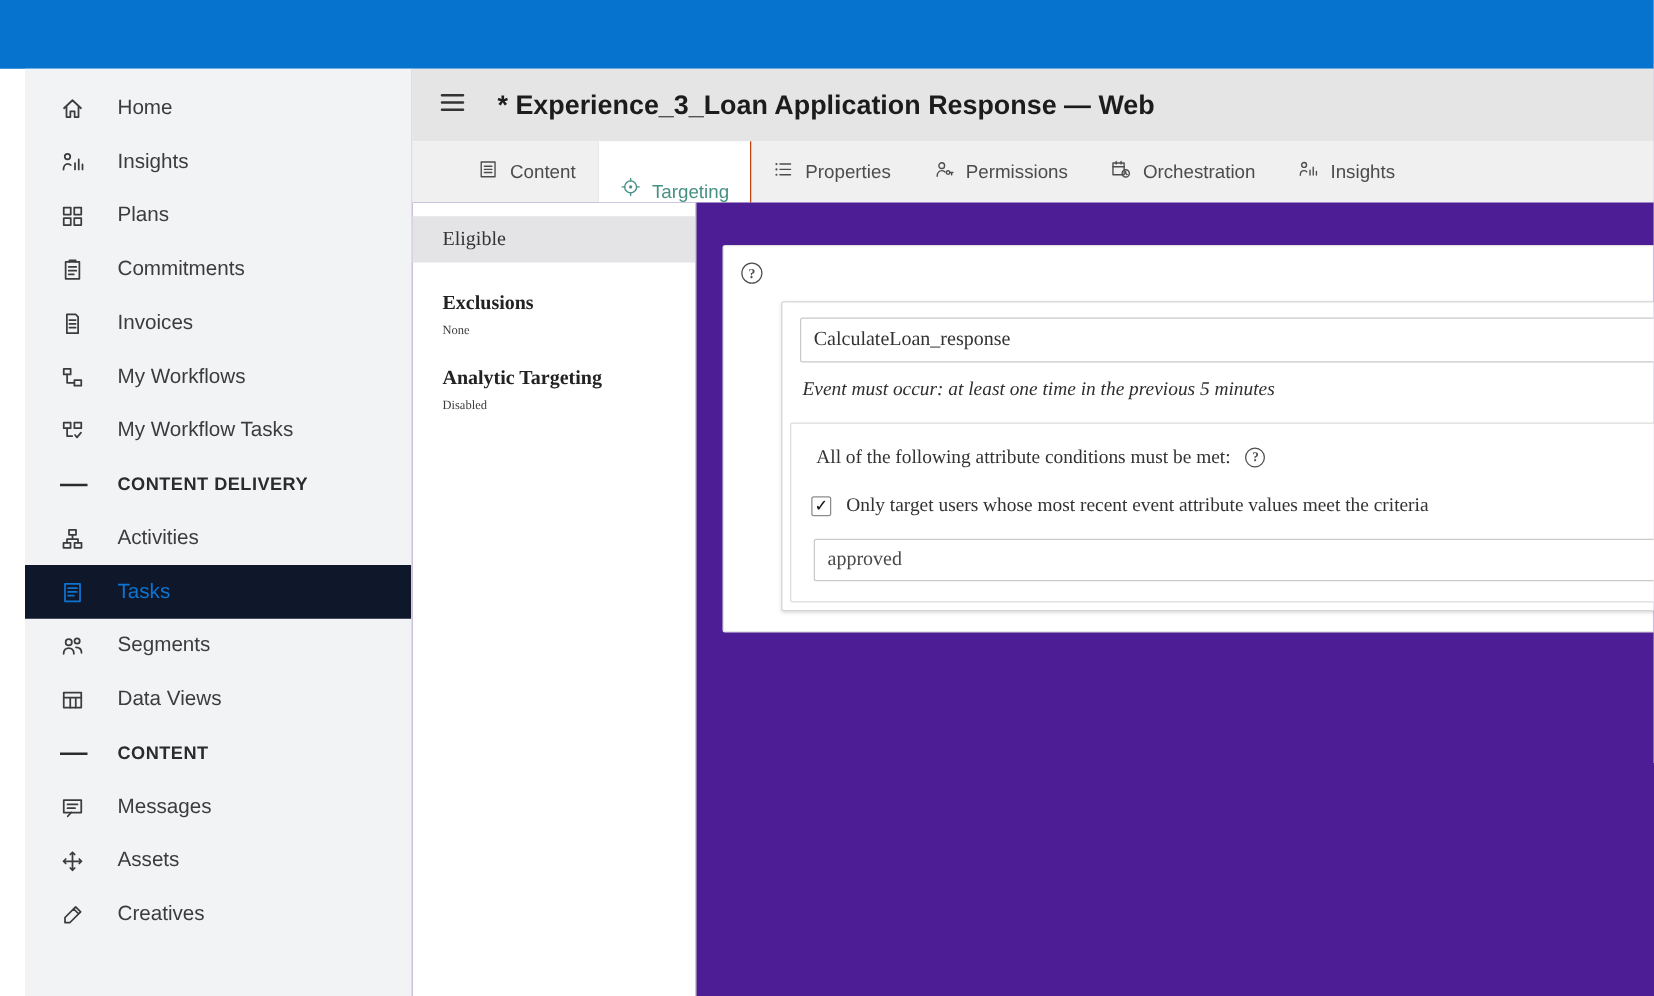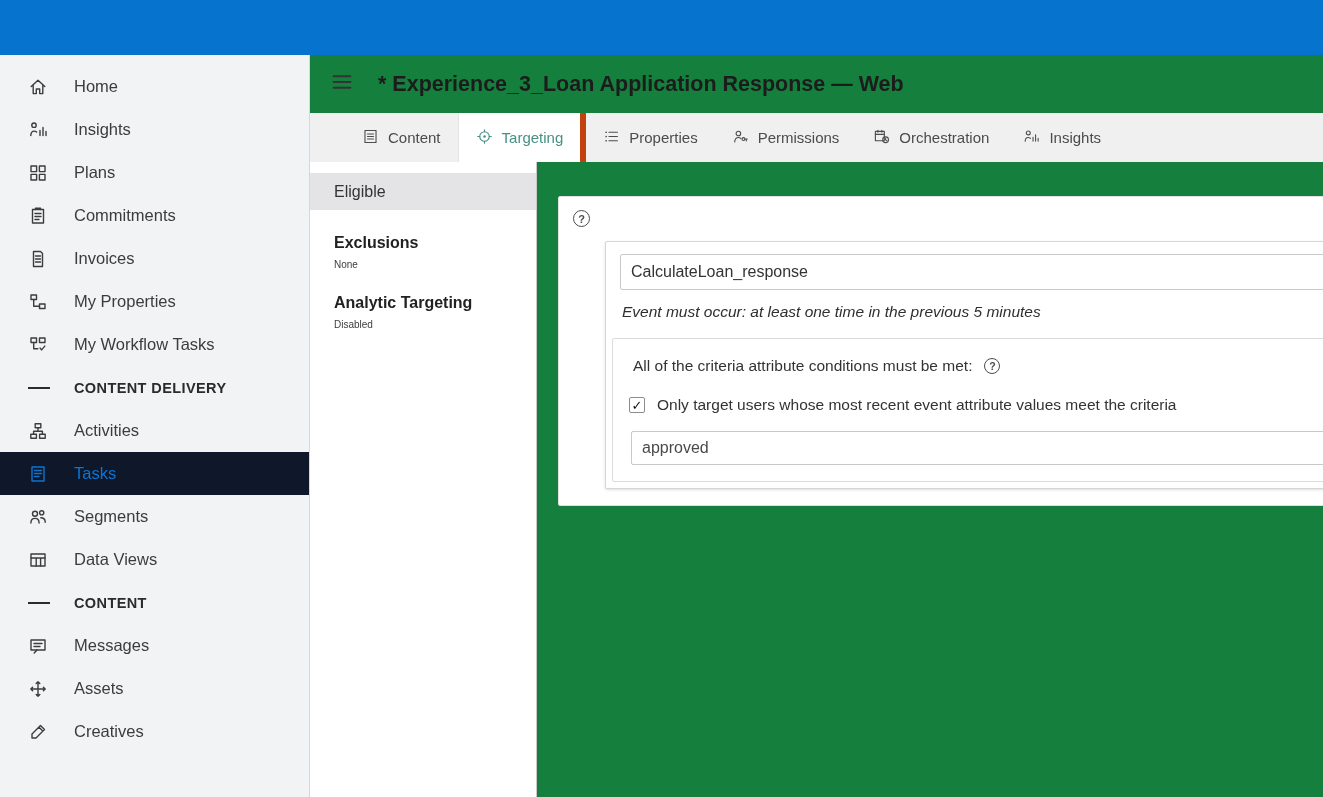--- a/index.html
+++ b/index.html
@@ -6,21 +6,21 @@
   html,body { margin:0; padding:0; }
   body {
     width:1323px; height:797px; overflow:hidden;
     font-family:"Liberation Sans", sans-serif;
     background:#fff; color:#333;
   }
   
   .topbar { height:55px; background:#0673cf; }
 
   
-  .app { display:flex; height:742px; }
+  .app { display:flex; height:742px;margin-left:20px; }
 
   
   .sidebar {
     width:310px; flex:0 0 310px; background:#f2f3f5;
     border-right:1px solid #d7d7d7; padding-top:10px; overflow:hidden;
   }
   .side-item {
     height:43px; display:flex; align-items:center; gap:26px;
     padding-left:28px; color:#3c3c3c; font-size:16.5px; cursor:pointer;
   }
@@ -31,37 +31,37 @@
     height:43px; display:flex; align-items:center; gap:24px;
     padding-left:28px; color:#2b2b2b; font-weight:bold; font-size:14.5px; letter-spacing:.4px;
   }
   .line-icon { width:22px; border-top:2px solid #2b2b2b; }
 
   
   .main { flex:1; display:flex; flex-direction:column; min-width:0; }
 
   .titlerow {
     height:58px; display:flex; align-items:center; gap:24px;
-    padding-left:20px; background:#15803d;
+    padding-left:20px; background:#e5e5e5;
   }
   .titlerow .icon svg { stroke:#333; fill:none; stroke-width:1.7; stroke-linecap:round; }
   .page-title { font-size:21.5px; font-weight:bold; color:#1c1c1c; white-space:nowrap; }
 
   .tabbar {
     height:49px; background:#f0f0f0; display:flex; align-items:stretch;
     padding-left:35px;
   }
   .tab {
     display:flex; align-items:center; gap:9px; padding:0 17px;
     font-size:15px; color:#4c4c4c; cursor:pointer; white-space:nowrap;
   }
   .tab svg { stroke:currentColor; fill:none; stroke-width:1.3; stroke-linecap:round; stroke-linejoin:round; }
-  .tab.active { background:#fff; color:#479184; border-left:1px solid #e2e2e2; border-right:6px solid #c2410c; }
-
-  .workarea { flex:1; display:flex; background:#15803d; min-height:0; }
+  .tab.active { background:#fff; color:#479184; border-left:1px solid #e2e2e2; border-right:1px solid #c2410c;align-items:flex-end; }
+
+  .workarea { flex:1; display:flex; background:#4c1d95; min-height:0;font-family:Liberation Serif, serif; }
 
   
   .subnav { width:227px; flex:0 0 227px; border-right:1px solid #c9c9c9; padding-top:11px; background:#fff; }
   .subnav-item {
     height:37px; display:flex; align-items:center; padding-left:24px;
     font-size:16px; color:#333; cursor:pointer;
   }
   .subnav-item.selected { background:#e4e4e6; }
   .subnav-group { margin:24px 0 0 24px; cursor:pointer; }
   .subnav-title { font-weight:bold; font-size:16px; color:#222; margin-bottom:7px; }
@@ -174,21 +174,21 @@
     </div>
 
     <div class="side-item">
       <span class="icon">
         <svg width="20" height="20" viewBox="0 0 20 20">
             <rect x="3" y="3" width="5.5" height="4.5"></rect>
             <rect x="11.5" y="12" width="5.5" height="4.5"></rect>
             <path d="M5.7 7.5 V14.2 H11.5"></path>
           </svg>
       </span>
-      <span>My Properties</span>
+      <span>My Workflows</span>
     </div>
 
     <div class="side-item">
       <span class="icon">
         <svg width="20" height="20" viewBox="0 0 20 20">
             <rect x="3" y="3" width="5.5" height="4.5"></rect>
             <path d="M5.7 7.5 V13.8 H9.8 M12 13 l1.6 1.9 3.2-3.8"></path>
             <rect x="11.5" y="3" width="5.5" height="4.5"></rect>
           </svg>
       </span>
@@ -376,21 +376,21 @@
           <div class="group-head">
             <span class="qmark">?</span>
           </div>
 
           <div class="card">
             <input class="event-input" value="CalculateLoan_response" style="">
             <div class="event-rule">Event must occur: at least one time in the previous 5 minutes</div>
 
             <div class="attr-card">
               <div class="attr-head">
-                <span>All of the criteria attribute conditions must be met:</span>
+                <span>All of the following attribute conditions must be met:</span>
                 <span class="qmark small">?</span>
               </div>
 
               <label class="chk-row">
                 <span class="chk">✓</span>
                 <span>Only target users whose most recent event attribute values meet the criteria</span>
               </label>
 
               <input class="attr-input" value="approved" style="">
             </div>

